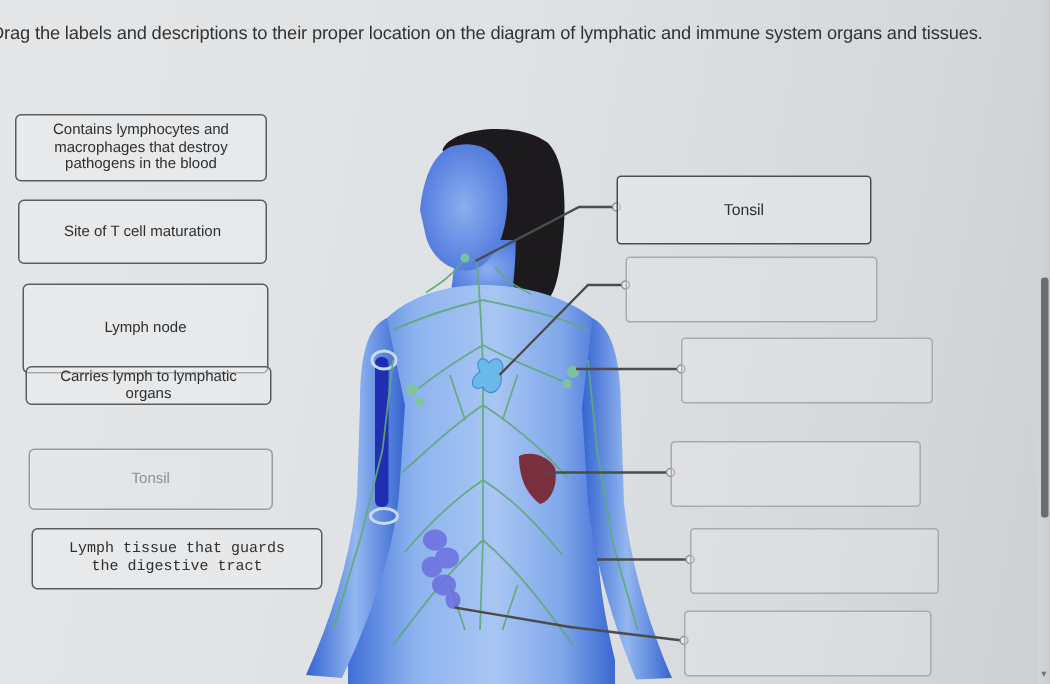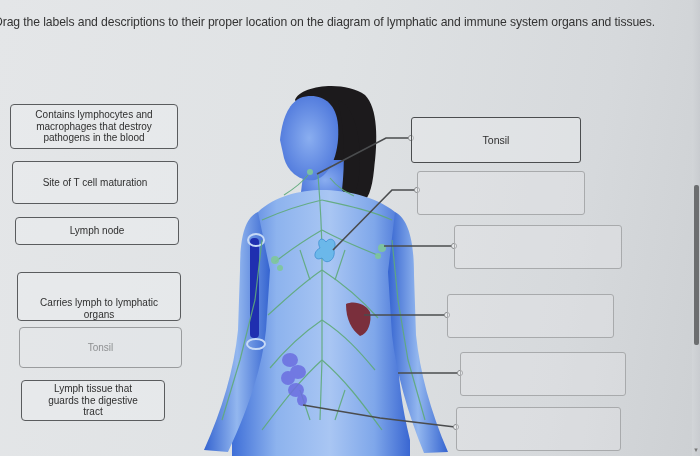--- a/index.html
+++ b/index.html
@@ -18,21 +18,20 @@
   .card {
     position: absolute;
     border: 1.5px solid #5a5c5e;
     border-radius: 4px;
     background: rgba(235,237,239,0.55);
     display: flex; align-items: center; justify-content: center;
     text-align: center;
     font-size: 10px; line-height: 11.5px; color: #2f2f2f;
     padding: 0 19px;
     cursor: grab;
-    margin-top: 28px;
   }
   .card.placed {
     border-color: #9a9c9e;
     color: #8e9092;
     background: rgba(230,232,234,0.35);
     cursor: default;
   }
   .target {
     position: absolute;
     border: 1.5px solid #a8aaac;
@@ -157,30 +156,30 @@
     <circle cx="456" cy="427" r="2.6"></circle>
   </g>
 </svg>
 
 <div class="card" style="left:10px;top:76px;width:168px;height:45px;">
   <span>Contains lymphocytes and macrophages that destroy pathogens in the blood</span>
 </div>
 <div class="card" style="left:12px;top:133px;width:166px;height:43px;justify-content:center;">
   <span>Site of T cell maturation</span>
 </div>
-<div class="card" style="left:15px;top:189px;width:164px;height:28px;">
+<div class="card" style="left:15px;top:189px;width:164px;height:60px;">
   <span>Lymph node</span>
 </div>
-<div class="card" style="left:17px;top:244px;width:164px;height:49px;align-items:flex-end;">
+<div class="card" style="left:17px;top:244px;width:164px;height:26px;">
   <span>Carries lymph to lymphatic organs</span>
 </div>
 <div class="card placed" style="left:19px;top:299px;width:163px;height:41px;">
   <span>Tonsil</span>
 </div>
-<div class="card" style="left:21px;top:352px;width:144px;height:41px;">
+<div class="card" style="left:21px;top:352px;width:194px;height:41px;font-family:Liberation Mono, monospace;">
   <span>Lymph tissue that guards the digestive tract</span>
 </div>
 
 <div class="target filled" style="left:411px;top:117px;width:170px;height:46px;">
   <span>Tonsil</span>
 </div>
 <div class="target" style="left:417px;top:171px;width:168px;height:44px;">
   <span></span>
 </div>
 <div class="target" style="left:454px;top:225px;width:168px;height:44px;">

